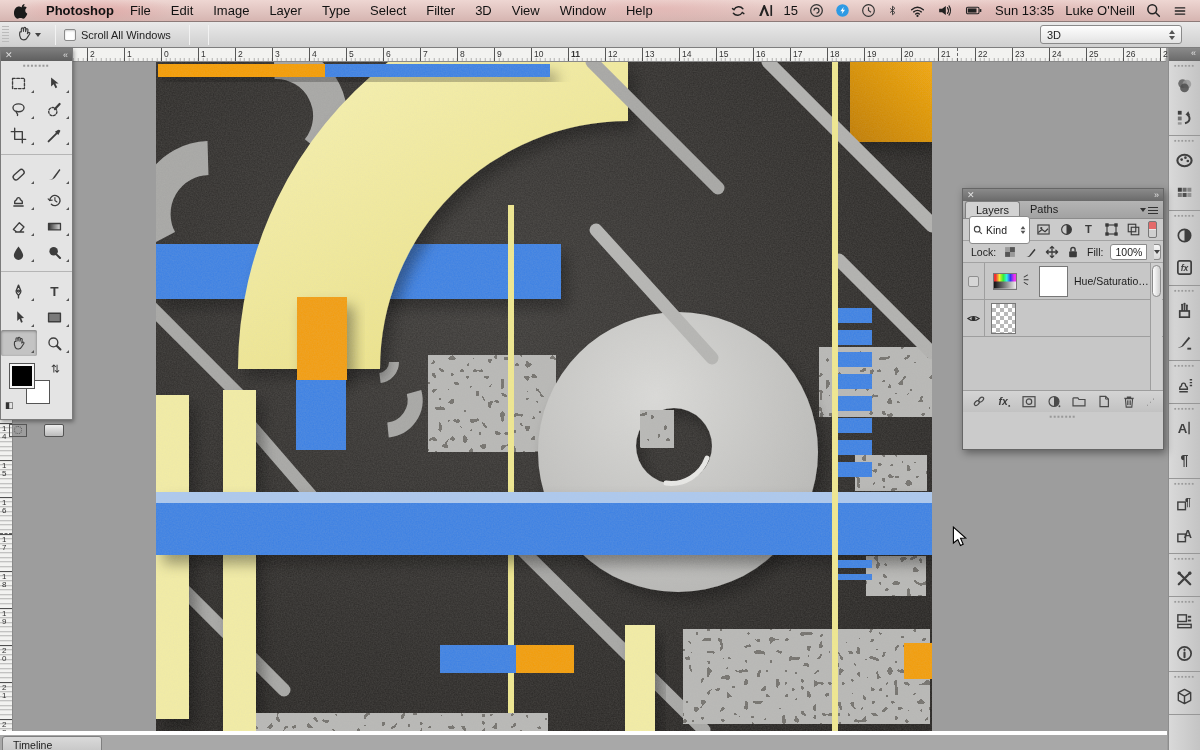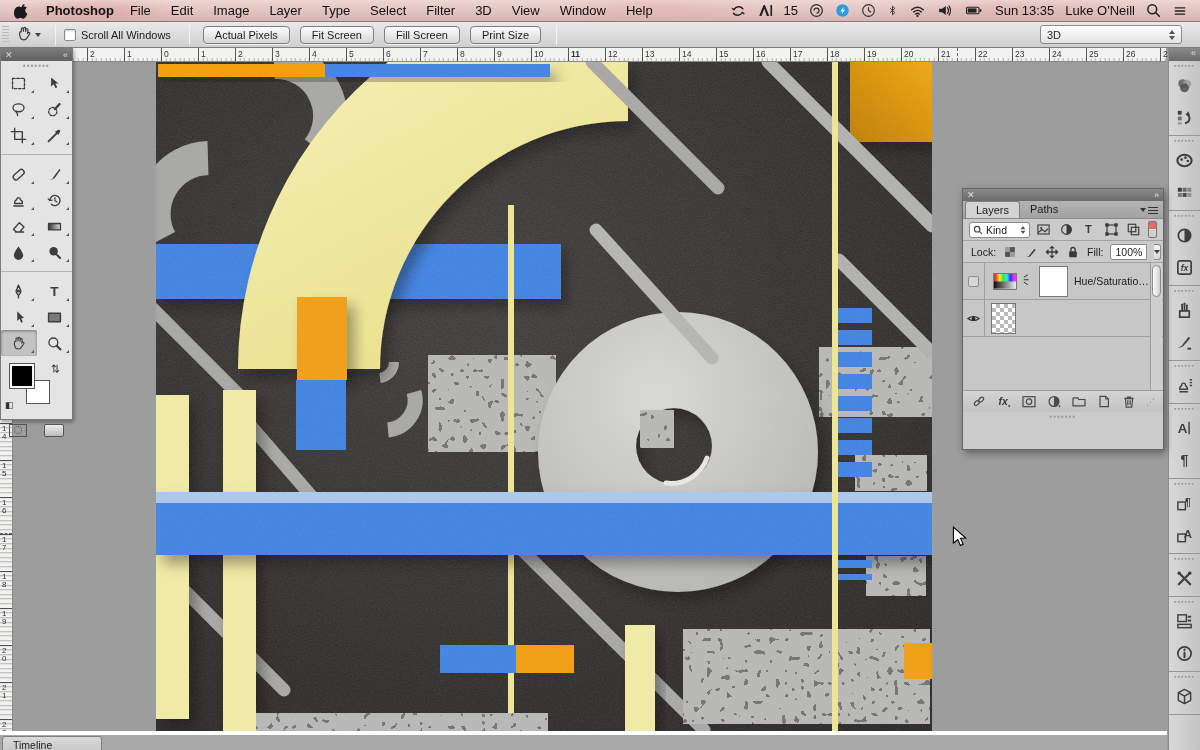--- a/index.html
+++ b/index.html
@@ -89,21 +89,21 @@
   .lp-head{height:12px;background:linear-gradient(#8a8a8a,#6a6a6a);display:flex;align-items:center;justify-content:space-between;
     padding:0 4px;color:#e0e0e0;font-size:9px;line-height:9px;}
   .lp-tabs{height:18px;background:linear-gradient(#b4b4b4,#a2a2a2);display:flex;align-items:flex-end;padding:1px 0 0 2px;border-bottom:1px solid #8b8b8b;}
   .lp-tab{height:17px;padding:2px 10px 0;border-radius:3px 3px 0 0;}
   .lp-tab.active{background:#d2d2d2;border:1px solid #7f7f7f;border-bottom:none;}
   .lp-menu{margin-left:auto;margin-right:5px;align-self:center;display:flex;align-items:center;gap:2px;}
   .lp-menu .tri{width:0;height:0;border-left:3px solid transparent;border-right:3px solid transparent;border-top:4px solid #333;}
   .lp-menu .lines{width:10px;height:7px;background:repeating-linear-gradient(#333 0 1px,transparent 1px 3px);}
   .lp-row{display:flex;align-items:center;padding:0 6px;border-bottom:1px solid #a2a2a2;}
   .lp-filter{height:22px;gap:6px;}
-  .kind{width:62px;height:16px;background:#fff;border:1px solid #8b8b8b;border-radius:3px;display:flex;align-items:center;padding:0 3px;gap:3px;font-size:10.5px;}
+  .kind{width:62px;height:28px;background:#fff;border:1px solid #8b8b8b;border-radius:3px;display:flex;align-items:center;padding:0 3px;gap:3px;font-size:10.5px;}
   .fic{width:17px;height:15px;display:flex;align-items:center;justify-content:center;}
   .fic svg{width:15px;height:15px;}
   .fswitch{margin-left:auto;width:9px;height:17px;border:1px solid #777;border-radius:2px;
     background:linear-gradient(#e46a6a 0 45%,#e8e8e8 45% 55%,#cfcfcf 55% 100%);}
   .lp-blend{height:23px;gap:4px;}
   .blend-sel{width:104px;height:17px;background:#fff;border:1px solid #8b8b8b;border-radius:3px;display:flex;align-items:center;padding:0 4px;font-size:10.5px;}
   .lp-lab{font-size:10.5px;color:#222;margin-left:2px;}
   .combo{height:16px;background:#fff;border:1px solid #8b8b8b;border-radius:3px 0 0 3px;display:flex;align-items:center;justify-content:flex-end;padding:0 4px;font-size:10.5px;}
   .combo-btn{width:13px;height:16px;border:1px solid #8b8b8b;border-left:none;border-radius:0 3px 3px 0;
     background:linear-gradient(#f6f6f6,#d8d8d8);display:flex;align-items:center;justify-content:center;}
@@ -264,26 +264,20 @@
           <path d="M5.2 11.5 L5.2 9 Q5.2 7.4 6.4 7.4 L7 7.6 L7 4.6 Q7 3.2 8.2 3.2 Q9.3 3.2 9.3 4.6 L9.4 7 L9.7 3.8 Q9.8 2.5 10.9 2.6 Q12 2.7 11.9 4 L11.8 7.3 L12.3 5 Q12.6 3.9 13.6 4.2 Q14.6 4.5 14.4 5.7 L13.8 9.5 L14.6 8.7 Q15.5 7.9 16.2 8.6 Q16.9 9.3 16.1 10.3 L13.8 13.8 Q12.5 16.5 9.8 16.5 Q7.5 16.5 6.3 14.8 Z" stroke-width="1.3"></path>
         </svg></span>
     <span class="caret-d"></span>
   </div>
   <div class="ob-sep"></div>
   <div class="ob-check">
     <span class="checkbox"></span>
     <span>Scroll All Windows</span>
   </div>
   <div class="ob-sep"></div>
-  <span style="display:flex;">
-      <span class="btn">Actual Pixels</span>
-      <span class="btn">Fit Screen</span>
-      <span class="btn">Fill Screen</span>
-      <span class="btn">Print Size</span>
-    </span>
   <div class="ob-sep" style="margin-left:10px;"></div>
   <div class="ws-select">
     <span>3D</span>
     <span class="updown">
         <i class="u"></i>
         <i class="d"></i>
       </span>
   </div>
 </div>
 

